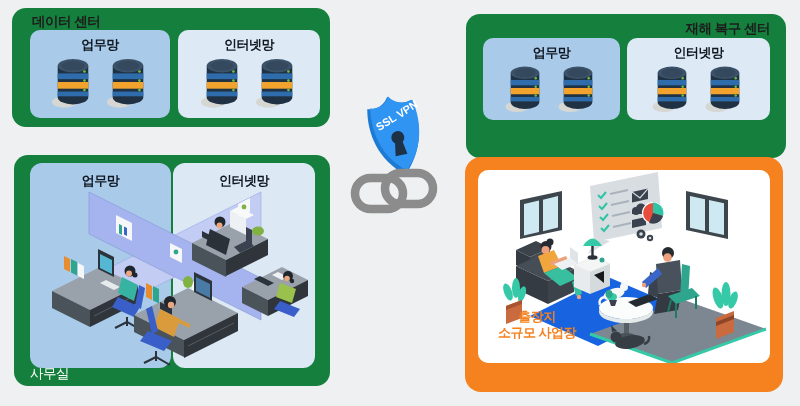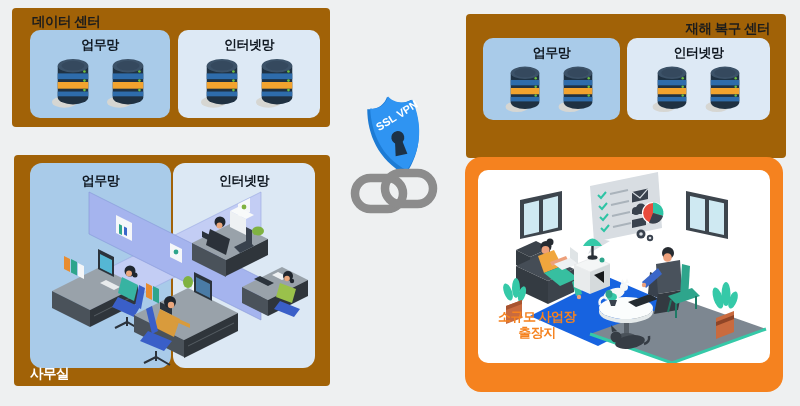--- a/index.html
+++ b/index.html
@@ -1,22 +1,22 @@
 <!DOCTYPE html>
 <html><head>
 <meta charset="utf-8">
 <style>
   * { margin:0; padding:0; box-sizing:border-box; }
   html,body { width:800px; height:406px; }
   body { font-family:"Liberation Sans", sans-serif; background:#eef0f1; position:relative; overflow:hidden; }
 
   
-  .box-gray { background:#a16207; border-radius:4px; position:absolute; }
+  .box-gray { background:#15803d; border-radius:14px; position:absolute; }
   .box-title-dark { position:absolute; font-size:13.5px; font-weight:700; color:#1c1c1c; letter-spacing:-0.5px; }
-  .box-title-white { position:absolute; font-size:13.5px; font-weight:700; color:#ffffff; letter-spacing:-0.5px; }
+  .box-title-white { position:absolute; font-size:13.5px; font-weight:400; color:#ffffff; letter-spacing:-0.5px; }
 
   
   .net { position:absolute; border-radius:10px; }
   .net-blue { background:#a9cbe9; }
   .net-light { background:#dde9f5; }
   .net-label { text-align:center; font-size:13px; font-weight:700; color:#0f1720; padding-top:6px; letter-spacing:-0.5px; }
   .db-row { display:flex; justify-content:center; gap:13px; margin-top:1px; }
 
   
   .office-net { position:absolute; border-radius:12px; }
@@ -315,22 +315,22 @@
 
       <g fill="#35c9a8">
         <ellipse cx="240" cy="128" rx="4.5" ry="11" transform="rotate(-18 240 128)"></ellipse>
         <ellipse cx="248" cy="124" rx="4.5" ry="12"></ellipse>
         <ellipse cx="255" cy="130" rx="4" ry="9" transform="rotate(20 255 130)"></ellipse>
       </g>
       <polygon points="238,148 256,141 256,162 238,169" fill="#c96b3f"></polygon>
       <polygon points="238,152 256,145 256,149 238,156" fill="#8f4527"></polygon>
     </svg>
     <div class="remote-locations">
+      <div>출장지</div>
       <div>소규모 사업장</div>
-      <div>출장지</div>
     </div>
   </div>
 </div>
 
 <div id="shield-wrap">
   <svg width="74" height="98" viewBox="0 0 74 98">
     <g transform="rotate(-12 37 46)">
       <path d="M39 88 C15 68 10 40 15 16 C25 19 33 15 37 8 C41 15 50 19 60 16 C66 42 60 68 39 88 Z" fill="#1d7bd4"></path>
       <path d="M41 84 C19 66 14 40 18 16 C27 19 34 15 38 8 C42 15 51 19 61 16 C66 40 61 66 41 84 Z" fill="#2f94f2"></path>
       <text x="22" y="40" transform="rotate(-20 22 40)" font-size="11" font-weight="bold" fill="#ffffff" font-family="Liberation Sans, sans-serif">SSL VPN</text>

